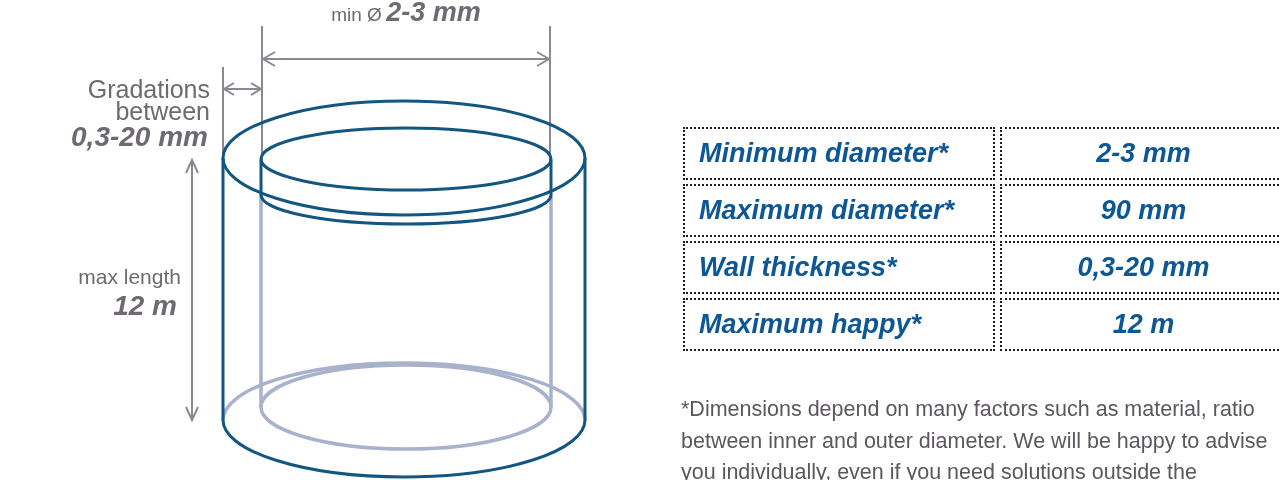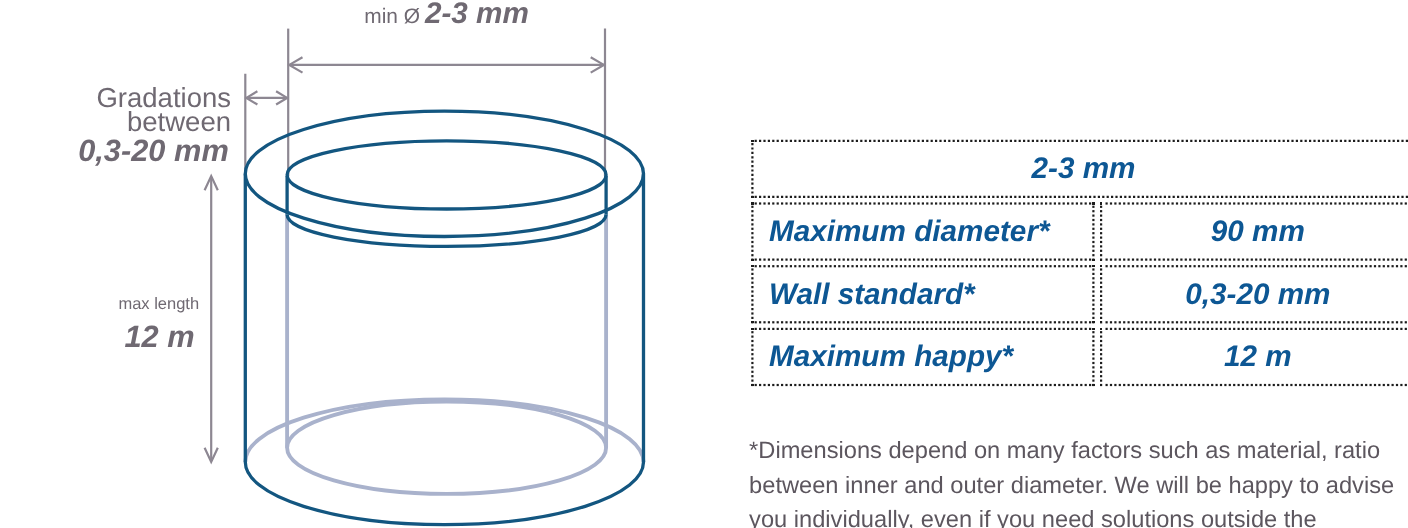--- a/index.html
+++ b/index.html
@@ -30,21 +30,21 @@
 
   .dim-top{left:244px;top:-2px;width:288px;text-align:center;line-height:28px;}
   .dim-top .lbl-reg{font-size:19px;}
   .dim-top .lbl-em{font-size:27px;}
 
   .grad-label{left:0;top:78px;width:192px;text-align:right;}
   .grad-label .l1{font-size:25px;line-height:22px;}
   .grad-label .l2{font-size:28px;line-height:30px;padding-right:2px;}
 
   .len-label{left:20px;top:264px;width:143px;text-align:right;}
-  .len-label .l1{font-size:15px;line-height:26px;}
+  .len-label .l1{font-size:21px;line-height:26px;}
   .len-label .l2{font-size:28px;line-height:32px;padding-right:4px;}
 
   .spec-table{
     position:absolute;left:665px;top:127px;width:604px;
     display:flex;flex-direction:column;gap:4px;
   }
   .spec-row{display:flex;gap:5px;height:53px;}
   .spec-cell{
     border:2px dotted var(--border-dark);
     color:var(--table-blue);
@@ -114,28 +114,29 @@
     <div class="lbl-em l2">0,3-20 mm</div>
   </div>
 
   <div class="label len-label">
     <div class="lbl-reg l1">max length</div>
     <div class="lbl-em l2">12 m</div>
   </div>
 
   <div class="spec-table">
     <div class="spec-row">
+      <div class="spec-cell lab">Minimum diameter*</div>
       <div class="spec-cell val">2-3 mm</div>
     </div>
     <div class="spec-row">
       <div class="spec-cell lab">Maximum diameter*</div>
       <div class="spec-cell val">90 mm</div>
     </div>
     <div class="spec-row">
-      <div class="spec-cell lab">Wall standard*</div>
+      <div class="spec-cell lab">Wall thickness*</div>
       <div class="spec-cell val">0,3-20 mm</div>
     </div>
     <div class="spec-row">
       <div class="spec-cell lab">Maximum happy*</div>
       <div class="spec-cell val">12 m</div>
     </div>
   </div>
 
   <div class="footnote">*Dimensions depend on many factors such as material, ratio between inner and outer diameter. We will be happy to advise you individually, even if you need solutions outside the standard.</div>
 

